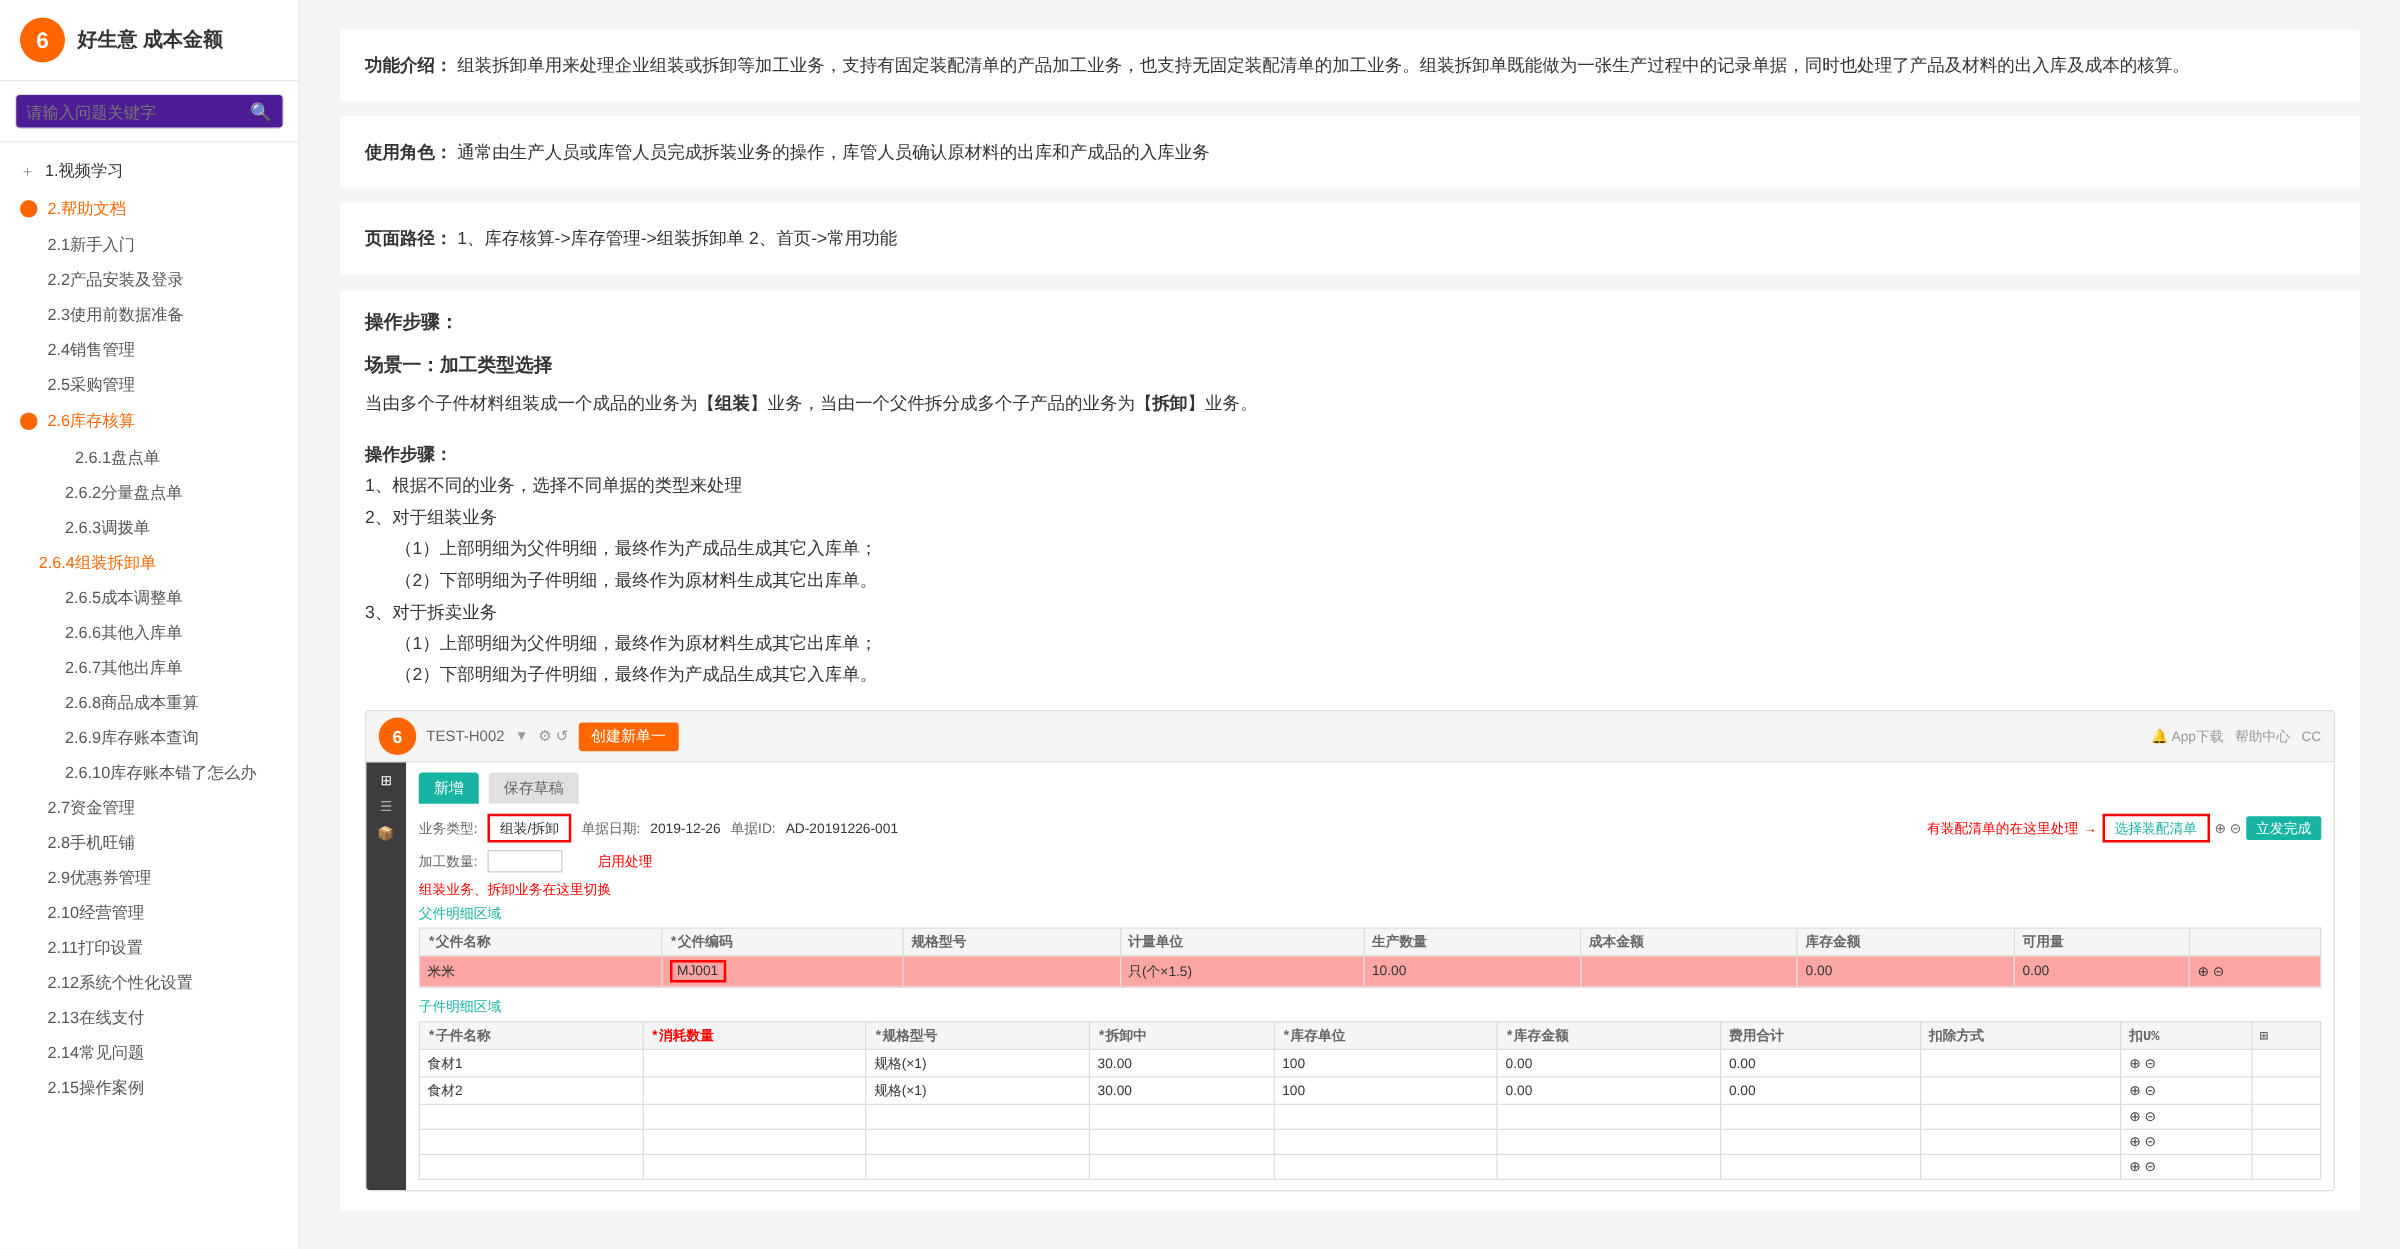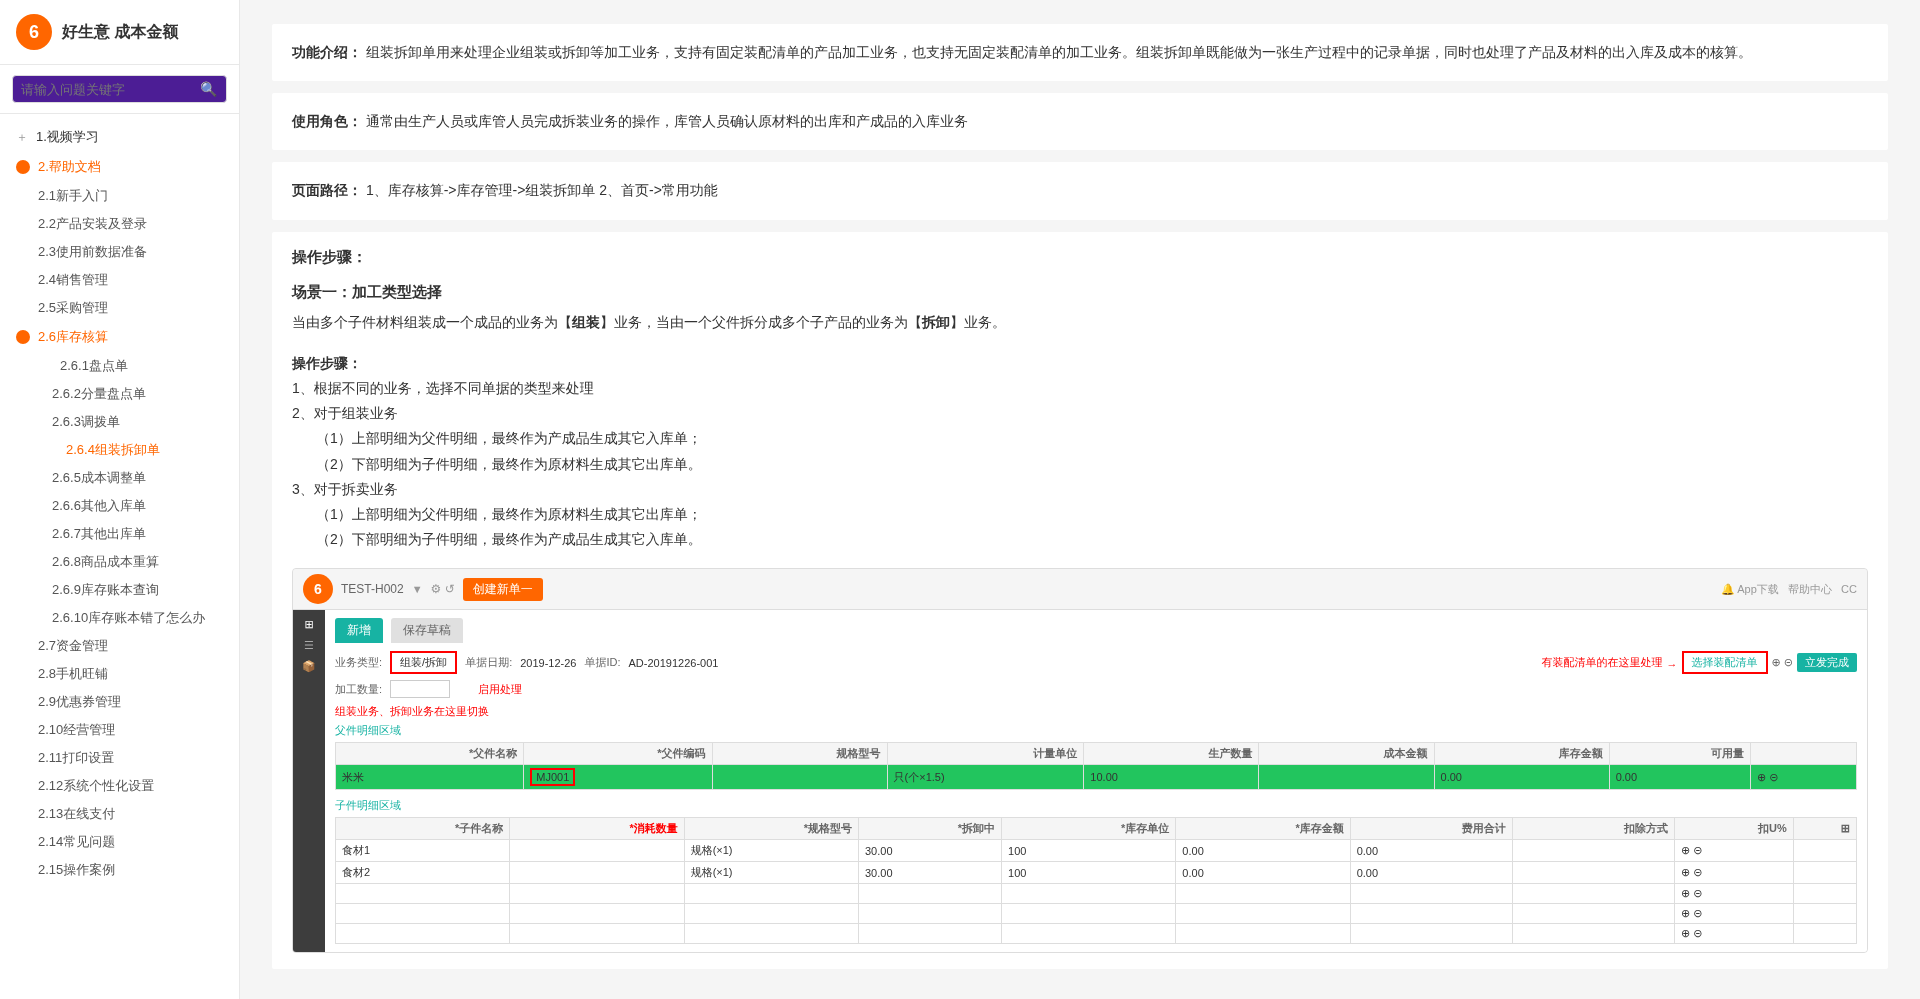--- a/index.html
+++ b/index.html
@@ -218,31 +218,32 @@
     .mock-table {
       width: 100%;
       border-collapse: collapse;
       font-size: 11px;
     }
 
     .mock-table th {
       background: #f5f5f5;
       border: 1px solid #ddd;
       padding: 3px 6px;
-      text-align: right;
+      text-align: left;
       color: #666;
+      font-family: Liberation Mono, monospace;
     }
 
     .mock-table td {
       border: 1px solid #ddd;
       padding: 3px 6px;
       color: #333;
     }
 
-    .mock-table tr.selected td { background: #22c55e; }
+    .mock-table tr.selected td { background: #fca5a5; }
   </style>
 </head>
 <body>
 
 <div id="sidebar">
   <div class="logo-area">
     <div class="logo-icon">
       <span>6</span>
     </div>
     <span class="logo-text">好生意 成本金额</span>
@@ -294,21 +295,21 @@
 
     <div class="nav-sub-item" style="padding-left:60px;">
       <span>2.6.1盘点单</span>
     </div>
     <div class="nav-sub-item" style="padding-left:52px;">
       <span>2.6.2分量盘点单</span>
     </div>
     <div class="nav-sub-item" style="padding-left:52px;">
       <span>2.6.3调拨单</span>
     </div>
-    <div class="nav-sub-item active" style="padding-left:66px; color:#f60;">
+    <div class="nav-sub-item active" style="padding-left:31px; color:#f60;">
       <span>2.6.4组装拆卸单</span>
     </div>
     <div class="nav-sub-item" style="padding-left:52px;">
       <span>2.6.5成本调整单</span>
     </div>
     <div class="nav-sub-item" style="padding-left:52px;">
       <span>2.6.6其他入库单</span>
     </div>
     <div class="nav-sub-item" style="padding-left:52px;">
       <span>2.6.7其他出库单</span>

